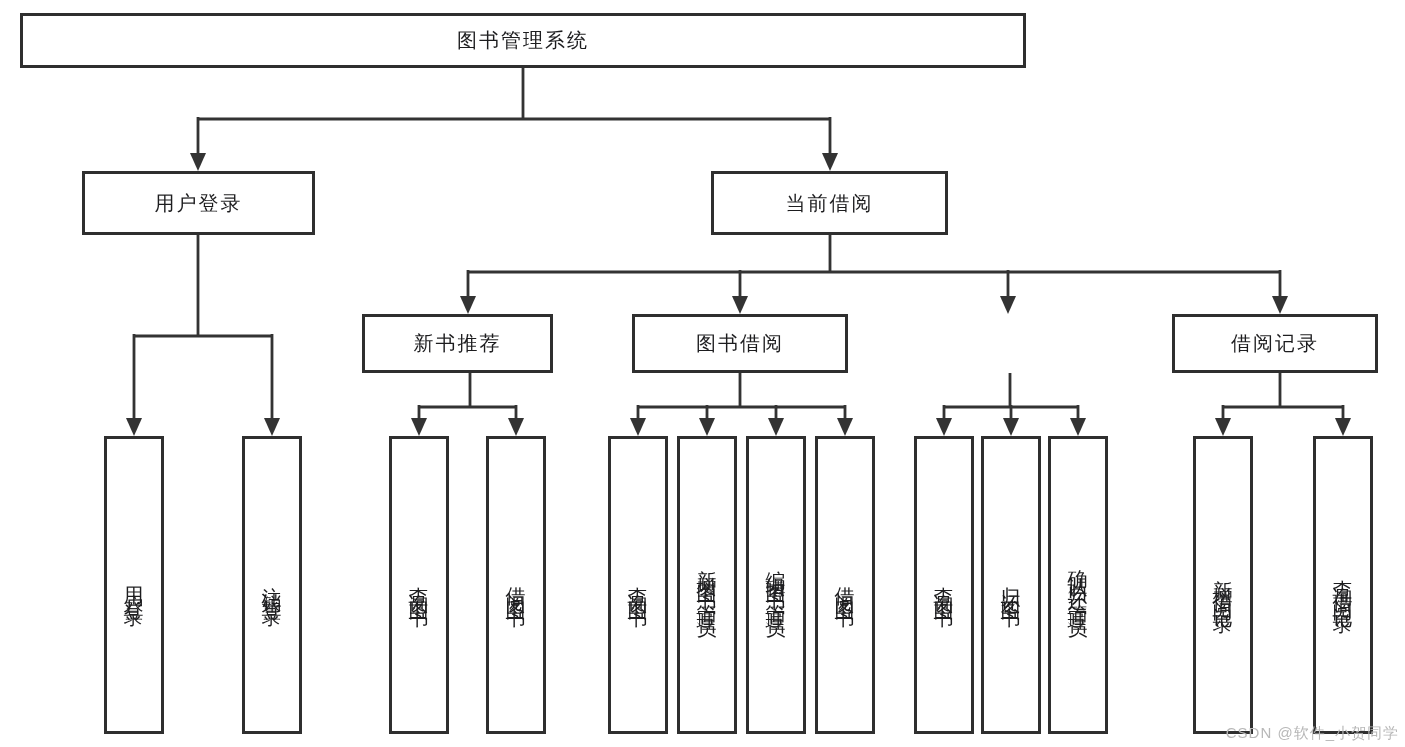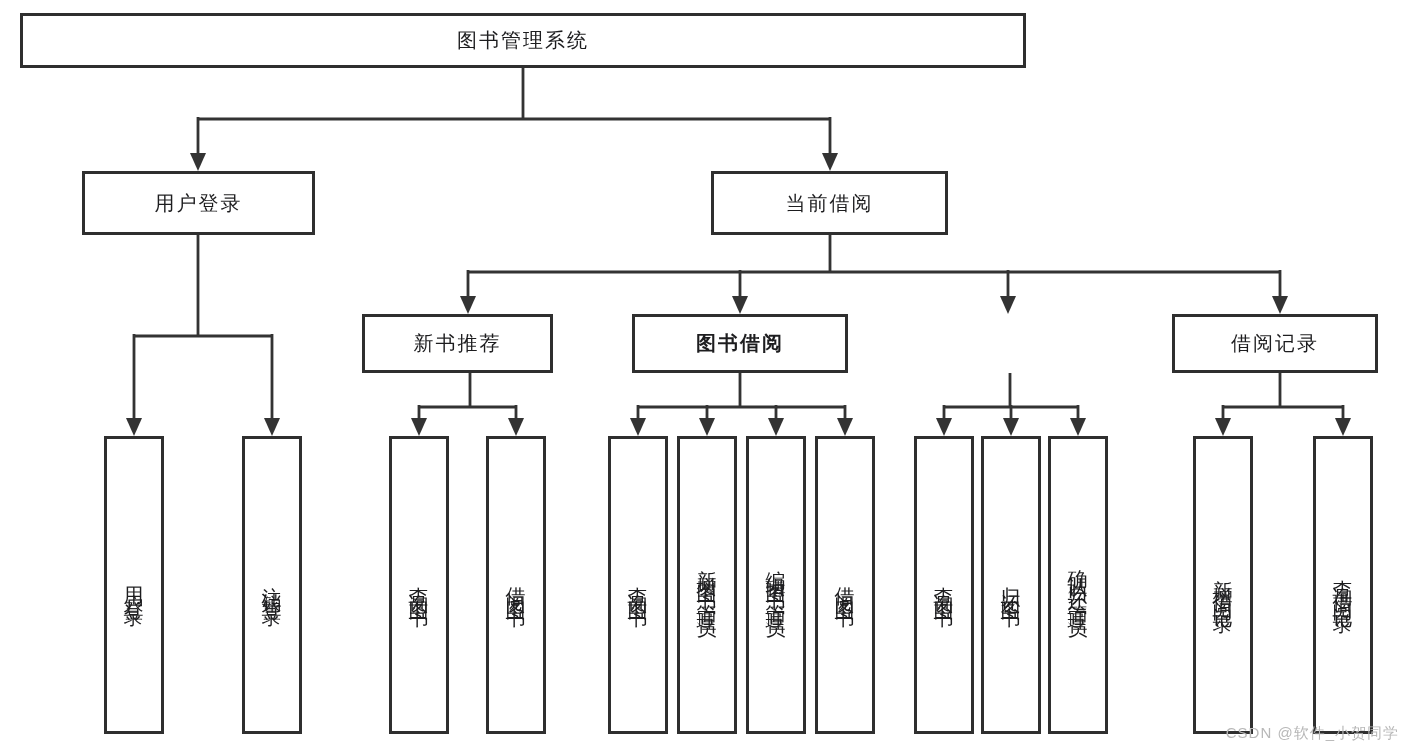--- a/index.html
+++ b/index.html
@@ -63,21 +63,21 @@
       <polygon points="1335,418 1351,418 1343,436"></polygon>
     </g>
   </svg>
 
   <div class="node" style="left:20px; top:13px; width:1006px; height:55px;">图书管理系统</div>
 
   <div class="node" style="left:82px; top:171px; width:233px; height:64px;">用户登录</div>
   <div class="node" style="left:711px; top:171px; width:237px; height:64px;">当前借阅</div>
 
   <div class="node" style="left:362px; top:314px; width:191px; height:59px;">新书推荐</div>
-  <div class="node" style="left:632px; top:314px; width:216px; height:59px;font-weight:bold;">图书借阅</div>
+  <div class="node" style="left:632px; top:314px; width:216px; height:59px;">图书借阅</div>
   <div class="node" style="left:1172px; top:314px; width:206px; height:59px;">借阅记录</div>
 
   <div class="node" style="left:104px; top:436px; width:60px; height:298px;">
     <span class="v">用户登录</span>
   </div>
   <div class="node" style="left:242px; top:436px; width:60px; height:298px;">
     <span class="v">注销登录</span>
   </div>
 
   <div class="node" style="left:389px; top:436px; width:60px; height:298px;">

